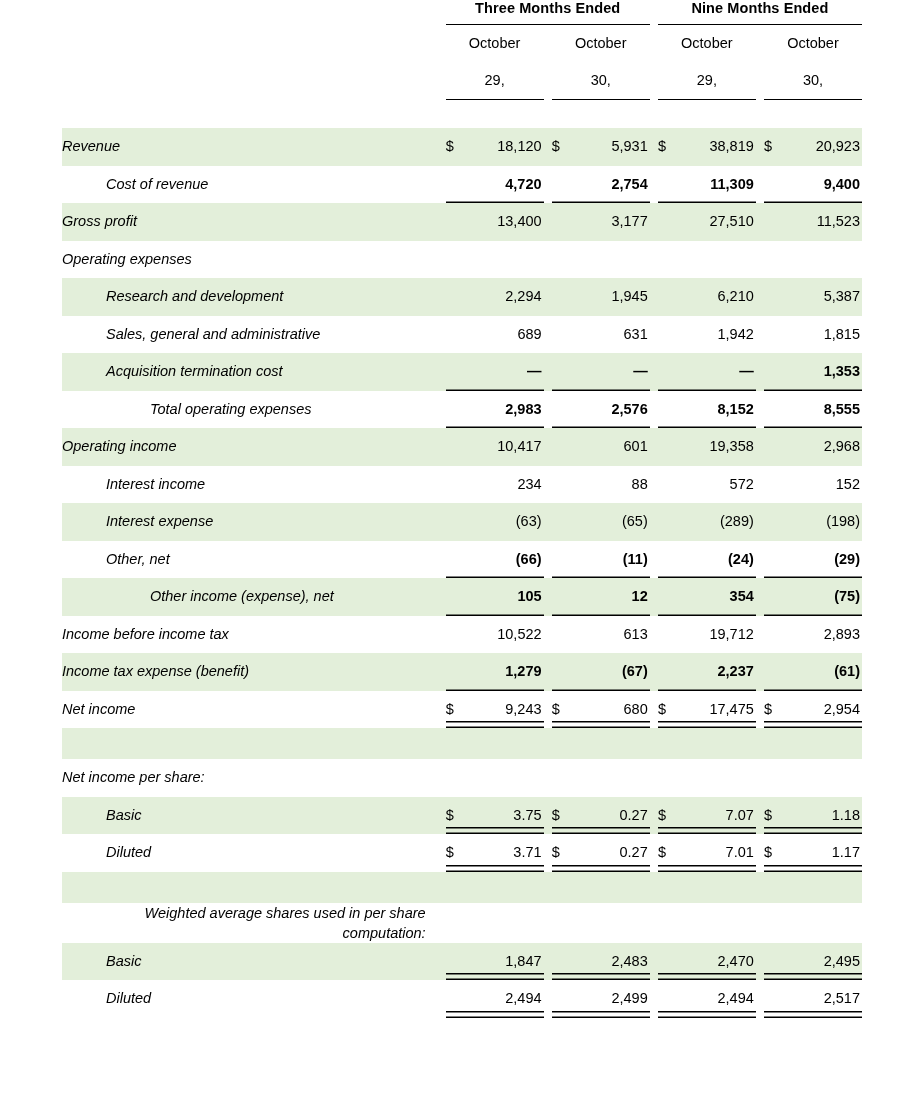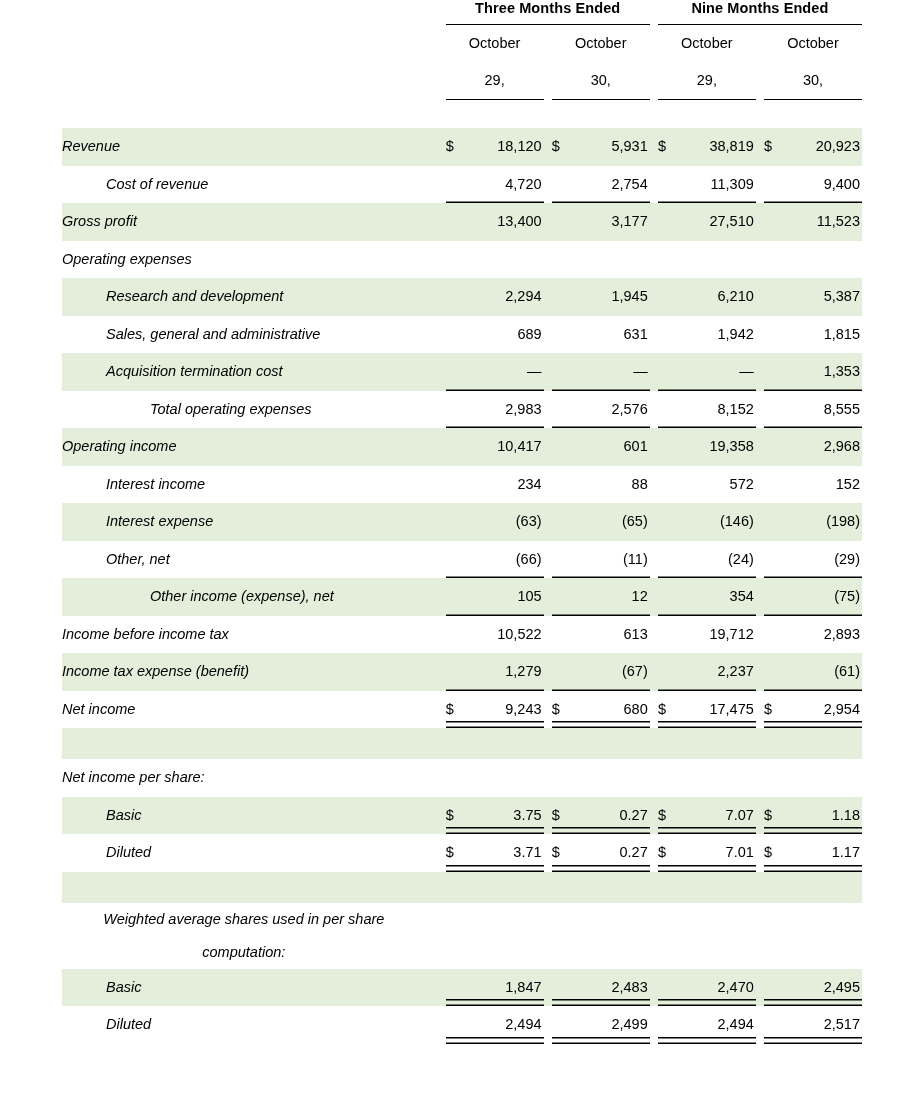--- a/index.html
+++ b/index.html
@@ -84,43 +84,43 @@
     height: 37.5px;
     line-height: 37.5px;
     white-space: nowrap;
     padding-left: 0;
     font-style: italic;
   }
   td.lbl.i1 { padding-left: 44px; }
   td.lbl.i2 { padding-left: 88px; margin-top: 17px; }
 
   td.wrap {
-    text-align: center;
-    line-height: 33px;
+    text-align: right;
+    line-height: 20px;
     white-space: normal;
     padding-right: 20px;
   }
 
   td.cur {
     text-align: left;
     height: 37.5px;
     line-height: 37.5px;
   }
   td.num {
     text-align: right;
     height: 37.5px;
     line-height: 37.5px;
     padding-right: 2px;
     white-space: nowrap;
   }
   td.gap { height: 37.5px; }
 
   
   tr.ul-single td.cur,
-  tr.ul-single td.num { box-shadow: inset 0 -1.6px 0 0 #000; }
+  tr.ul-single td.num { box-shadow: inset 0 -1.6px 0 0 #000; font-weight: bold; }
 
   tr.ul-double td.cur,
   tr.ul-double td.num {
     box-shadow: inset 0 -1.6px 0 0 #000, inset 0 -5.4px 0 0 #fff, inset 0 -7px 0 0 #000;
   }
   tr.ul-double.band td.cur,
   tr.ul-double.band td.num {
     box-shadow: inset 0 -1.6px 0 0 #000, inset 0 -5.4px 0 0 #e3efda, inset 0 -7px 0 0 #000;
   }
 
@@ -354,21 +354,21 @@
         </tr>
         <tr class="band">
           <td class="lbl i1">Interest expense</td>
           <td class="cur"></td>
           <td class="num">(63)</td>
           <td class="gap"></td>
           <td class="cur"></td>
           <td class="num">(65)</td>
           <td class="gap"></td>
           <td class="cur"></td>
-          <td class="num">(146)</td>
+          <td class="num">(289)</td>
           <td class="gap"></td>
           <td class="cur"></td>
           <td class="num">(198)</td>
         </tr>
         <tr class="ul-single">
           <td class="lbl i1">Other, net</td>
           <td class="cur"></td>
           <td class="num">(66)</td>
           <td class="gap"></td>
           <td class="cur"></td>

